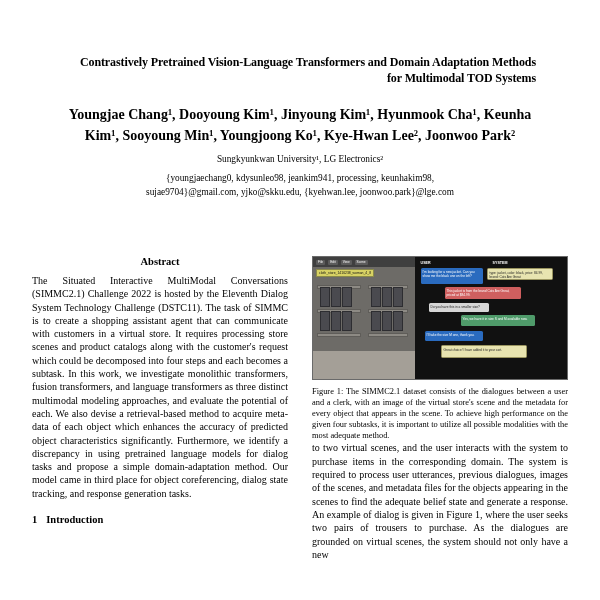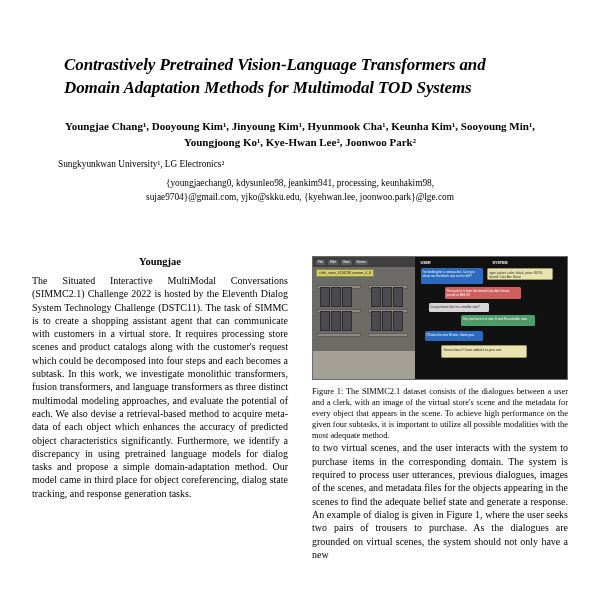--- a/index.html
+++ b/index.html
@@ -15,37 +15,36 @@
     overflow: hidden;
   }
   .page {
     position: relative;
     width: 600px;
     height: 600px;
     padding: 0;
     box-sizing: border-box;
   }
   .title {
-    text-align: left;
-    font-size: 17px;
+    text-align: right;
+    font-size: 12px;
     font-weight: bold;
     line-height: 1.35;
     margin: 54px 64px 0 64px;
     letter-spacing: -0.1px;
-    font-style: italic;
   }
   .authors {
     text-align: center;
-    font-size: 11px;
+    font-size: 14px;
     font-weight: bold;
     line-height: 1.5;
     margin: 18px 58px 0 58px;
   }
   .affil {
-    text-align: left;
+    text-align: center;
     font-size: 9.3px;
     line-height: 1.5;
     margin: 7px 58px 0 58px;
   }
   .emails {
     text-align: center;
     font-size: 9.3px;
     line-height: 1.5;
     margin: 5px 46px 0 46px;
   }
@@ -221,23 +220,26 @@
   <div class="affil">Sungkyunkwan University¹, LG Electronics²</div>
 
   <div class="emails">
     <div>{youngjaechang0, kdysunleo98, jeankim941, processing, keunhakim98,</div>
     <div>sujae9704}@gmail.com, yjko@skku.edu, {kyehwan.lee, joonwoo.park}@lge.com</div>
   </div>
 
   <div class="cols">
 
     <div class="col">
-      <div class="sec-head">Youngjae</div>
+      <div class="sec-head">Abstract</div>
       <p class="body">The Situated Interactive MultiModal Conversations (SIMMC2.1) Challenge 2022 is hosted by the Eleventh Dialog System Technology Challenge (DSTC11). The task of SIMMC is to create a shopping assistant agent that can communicate with customers in a virtual store. It requires processing store scenes and product catalogs along with the customer's request which could be decomposed into four steps and each becomes a subtask. In this work, we investigate monolithic transformers, fusion transformers, and language transformers as three distinct multimodal modeling approaches, and evaluate the potential of each. We also devise a retrieval-based method to acquire meta-data of each object which enhances the accuracy of predicted object characteristics significantly. Furthermore, we identify a discrepancy in using pretrained language models for dialog tasks and propose a simple domain-adaptation method. Our model came in third place for object coreferencing, dialog state tracking, and response generation tasks.</p>
 
+      <div class="sec-head-left">
+        <span class="num">1</span><span>Introduction</span>
+      </div>
     </div>
 
     <div class="col">
 
       <div class="figure-box">
         <div class="fig-inner">
 
           <div class="fig-left">
             <div class="topbar">
               <span>File</span>

